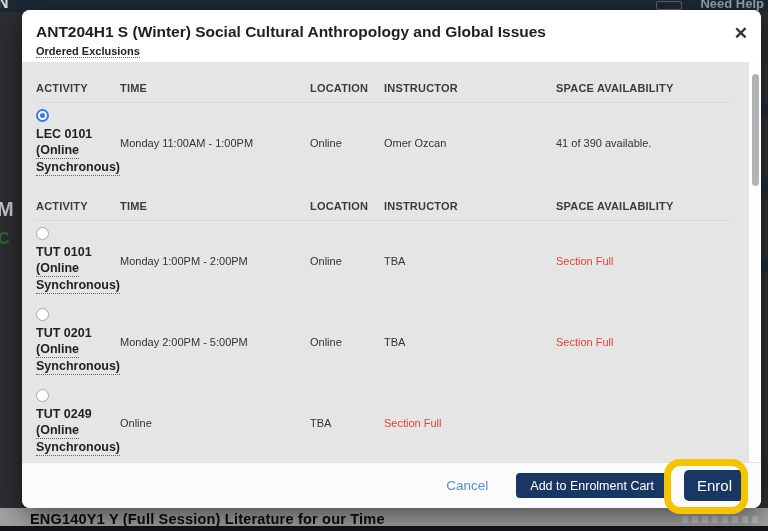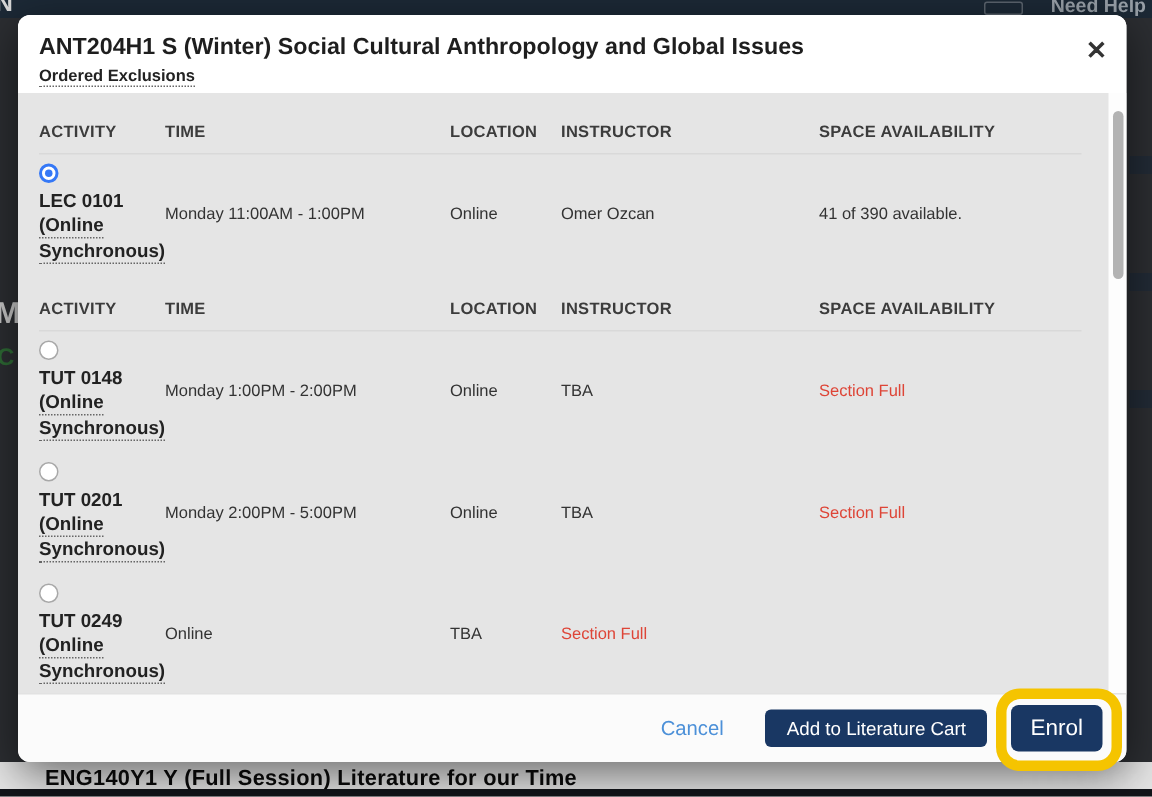--- a/index.html
+++ b/index.html
@@ -8,28 +8,28 @@
 
   
   .page-bg { position:absolute; inset:0; background:#2c2e32; }
   .top-bar { position:absolute; left:0; top:0; width:768px; height:12px; background:#1c2936; overflow:hidden; }
   .need-help { position:absolute; right:4px; top:-4px; font-size:13px; font-weight:bold; color:#99a1a9; }
   .crest-fragment { position:absolute; right:86px; top:1px; width:26px; height:9px; border:1px solid rgba(255,255,255,.28); border-radius:2px; }
   .logo-fragment { position:absolute; left:-3px; top:-6px; font-size:16px; font-weight:bold; color:#d8d8d8; }
   .bg-row-line { position:absolute; right:0; width:15px; height:12px; background:#222b36; }
   .frag-m { position:absolute; left:-3px; top:198px; font-size:20px; font-weight:bold; color:#c9c9c9; }
   .frag-c { position:absolute; left:-2px; top:230px; font-size:16px; font-weight:bold; color:#2e6b35; }
-  .bottom-strip { position:absolute; left:0; top:508px; width:768px; height:23px; background:#e5e5e5; overflow:hidden; }
+  .bottom-strip { position:absolute; left:0; top:508px; width:768px; height:23px; background:#a3a3a3; overflow:hidden; }
   .bottom-course { position:absolute; left:30px; top:3px; font-size:14.5px; font-weight:bold; color:#0b0b0b; letter-spacing:.2px; }
   .bottom-darkbar { position:absolute; left:0; top:18px; width:768px; height:5px; background:#121419; }
   .bottom-faint-marks { position:absolute; right:10px; top:8px; width:76px; height:7px; opacity:.35;
      background:repeating-linear-gradient(90deg,#e8e8e8 0 6px,transparent 6px 10px); }
 
   
-  .modal { position:absolute; left:12px; top:10px; width:739px; height:498px; background:#ffffff;
+  .modal { position:absolute; left:22px; top:10px; width:739px; height:498px; background:#ffffff;
            border-radius:8px; box-shadow:0 8px 30px rgba(0,0,0,.55); overflow:hidden; }
   .modal-header { position:absolute; left:0; top:0; width:100%; height:52px; background:#fff; padding:13px 16px 0 14px; }
   .modal-title { font-size:15.5px; font-weight:bold; color:#1e1e1e; line-height:18px; }
   .modal-subtitle { display:inline-block; margin-top:3px; font-size:11px; font-weight:bold; color:#222;
                     border-bottom:1px dotted #666; cursor:pointer; }
   .modal-close { position:absolute; right:13px; top:15px; font-size:17px; font-weight:bold; color:#333; cursor:pointer; line-height:1; }
 
   
   .tbody { position:absolute; left:0; top:52px; width:100%; bottom:46px; background:#e5e5e5; padding:0 30px 0 14px; overflow:hidden; }
   .thead { display:grid; grid-template-columns:84px 190px 74px 172px 1fr; font-size:11px; font-weight:bold; color:#3c3c3c; letter-spacing:.2px; }
@@ -121,21 +121,21 @@
       <span>TIME</span>
       <span>LOCATION</span>
       <span>INSTRUCTOR</span>
       <span>SPACE AVAILABILITY</span>
     </div>
     <div class="rule"></div>
 
     <div class="trow">
       <div class="cell-activity">
         <span class="radio"></span>
-        <div class="act-code">TUT 0148</div>
+        <div class="act-code">TUT 0101</div>
         <span class="act-mode">(Online</span>
         <span class="act-mode">Synchronous)</span>
       </div>
       <div class="cell">Monday 1:00PM - 2:00PM</div>
       <div class="cell">Online</div>
       <div class="cell">TBA</div>
       <div class="cell cell-avail full">Section Full</div>
     </div>
 
     <div class="trow">
@@ -164,19 +164,19 @@
     </div>
 
   </div>
 
   <div class="scroll-track">
     <div class="scroll-thumb"></div>
   </div>
 
   <div class="modal-footer">
     <span class="cancel-link">Cancel</span>
-    <button class="btn btn-add">Add to Literature Cart</button>
+    <button class="btn btn-add">Add to Enrolment Cart</button>
     <button class="btn btn-enrol">Enrol</button>
   </div>
 
 </div>
 
 <div class="enrol-highlight"></div>
 
 </body></html>

